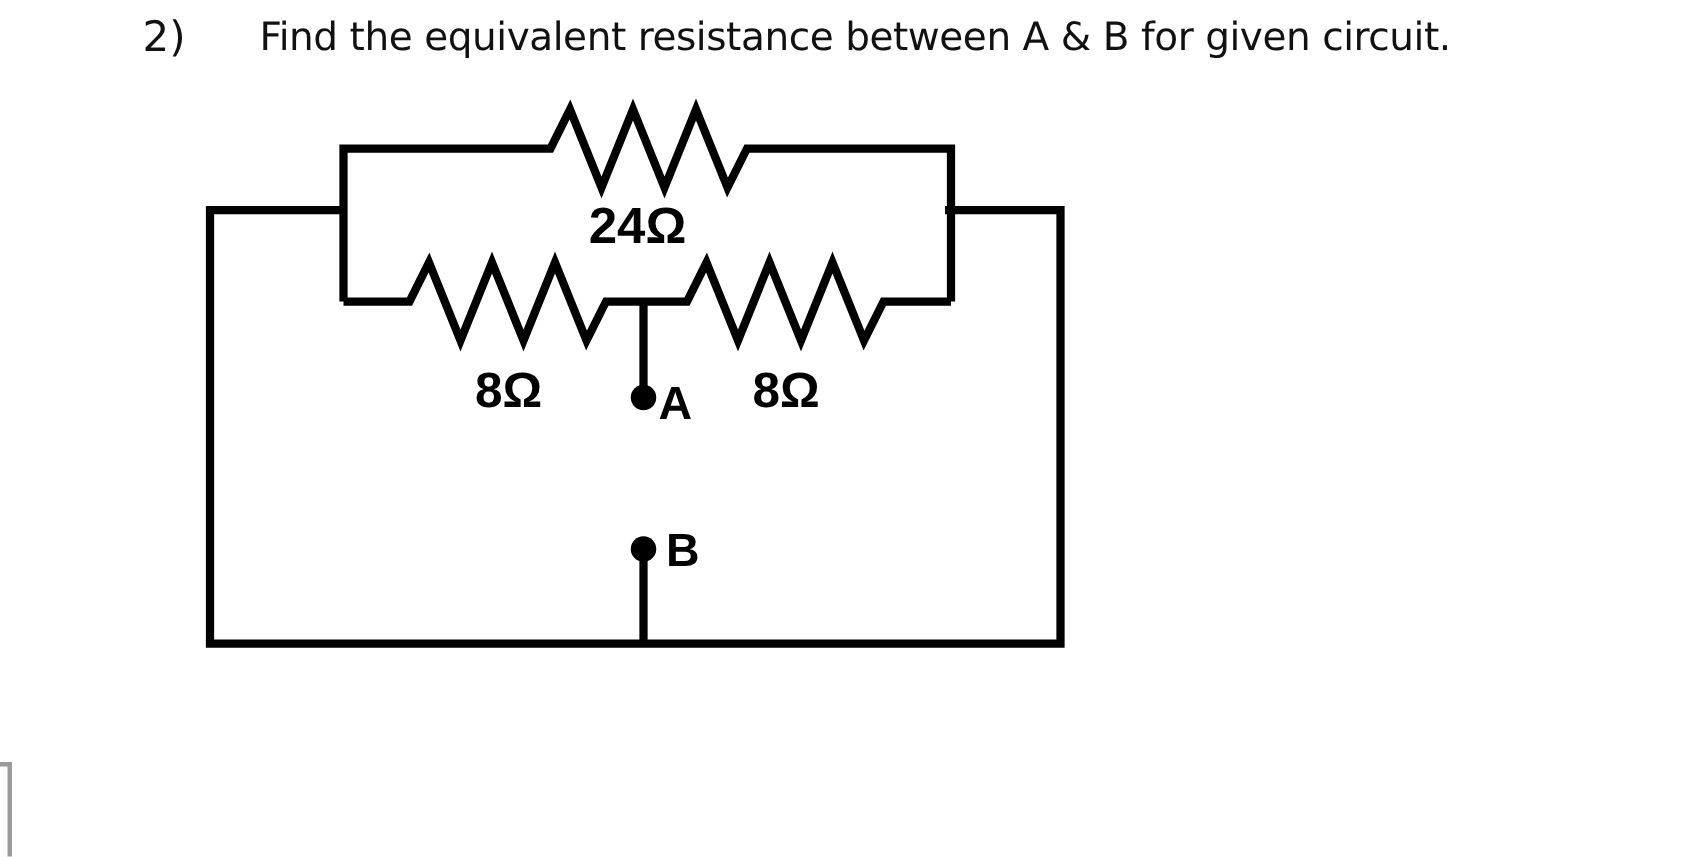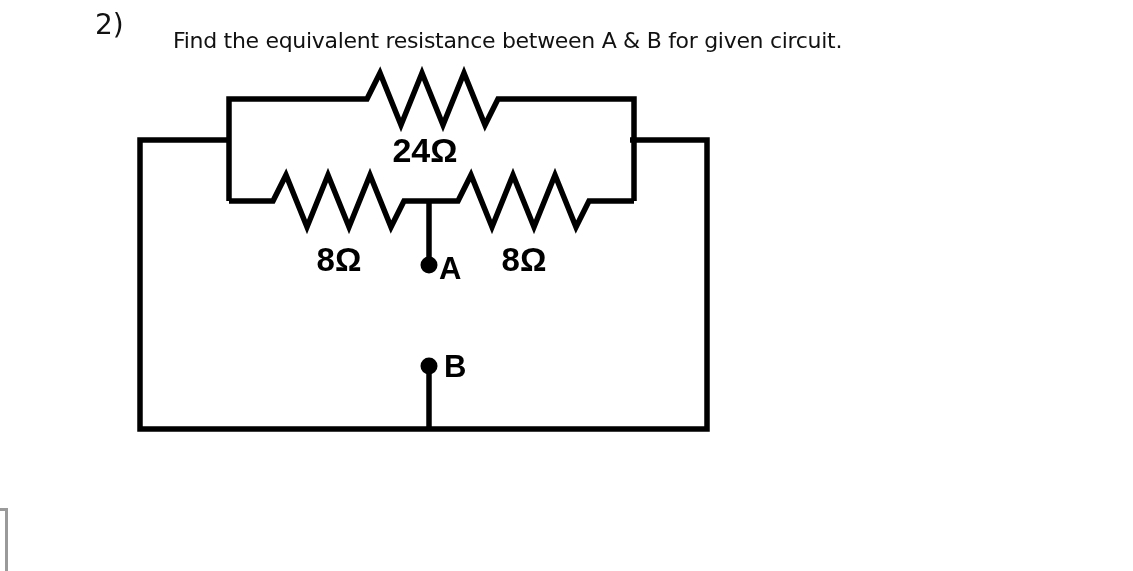--- a/index.html
+++ b/index.html
@@ -24,22 +24,22 @@
     position: absolute;
     left: 95px;
     top: 0;
     font-size: 28px;
     line-height: 34px;
     letter-spacing: 0;
   }
   .q-text {
     position: absolute;
     left: 173px;
-    top: 16px;
-    font-size: 22px;
+    top: 0;
+    font-size: 26px;
     line-height: 34px;
     letter-spacing: -0.3px;
     white-space: nowrap;
   }
   svg.circuit {
     position: absolute;
     left: 0;
     top: 0;
     width: 1133px;
     height: 571px;

